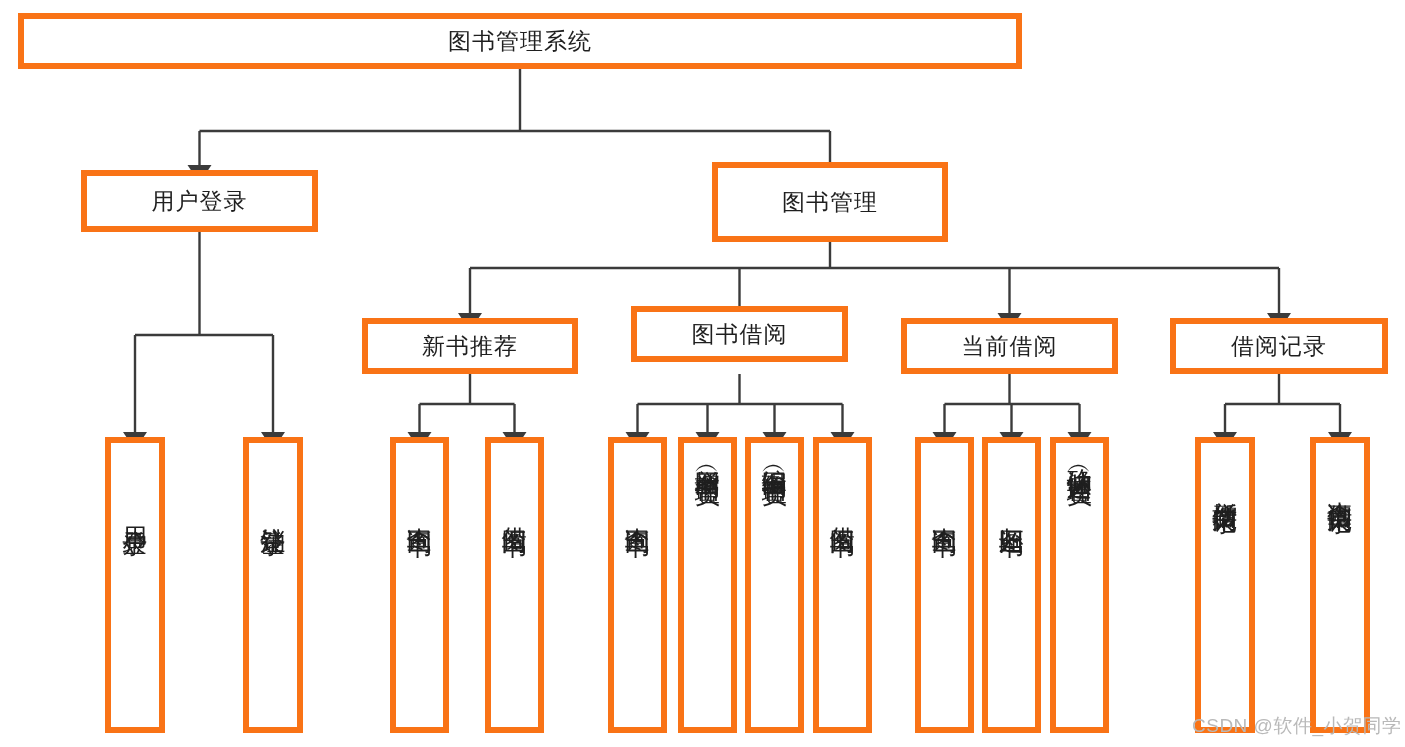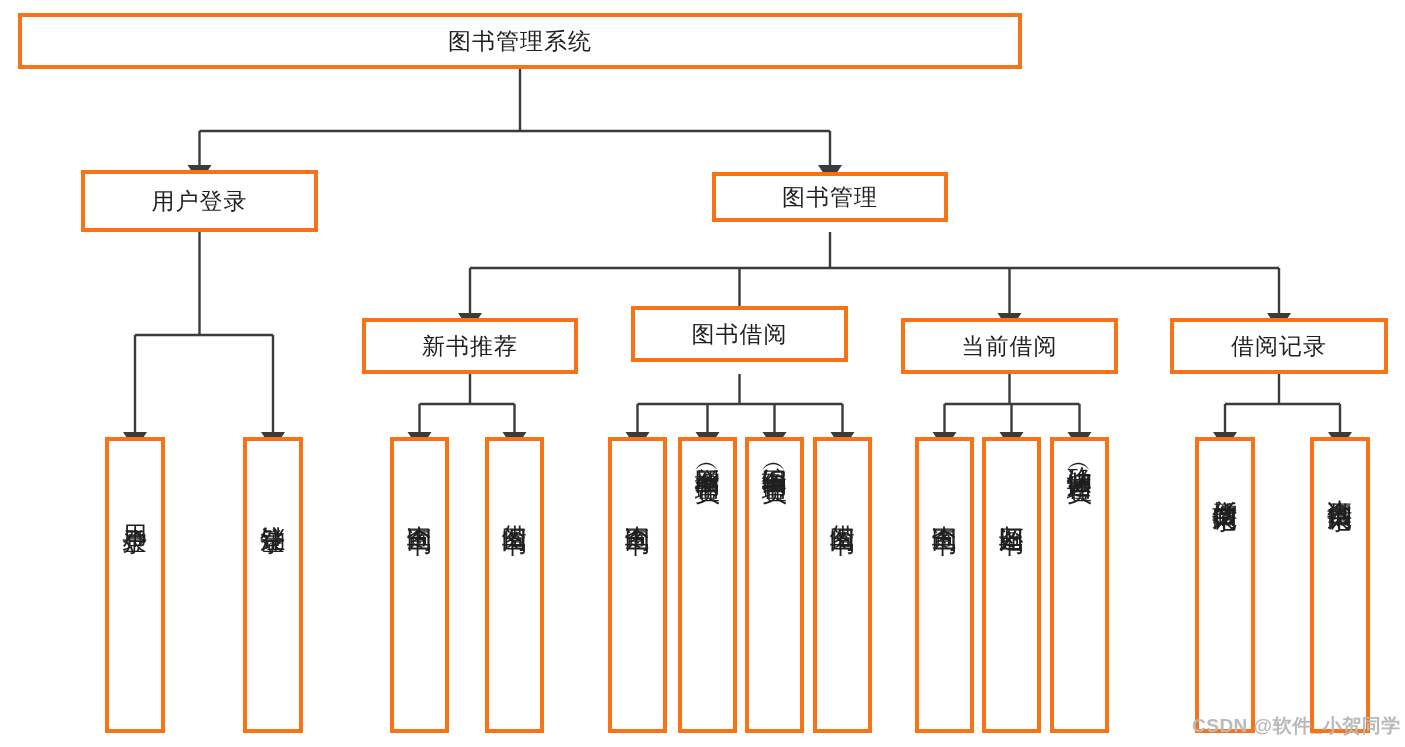--- a/index.html
+++ b/index.html
@@ -22,21 +22,21 @@
     left: 0;
     top: 0;
     width: 1405px;
     height: 747px;
     pointer-events: none;
   }
   .node {
     position: absolute;
     box-sizing: border-box;
     background: #ffffff;
-    border: 4px solid #f97316;
+    border: 6px solid #f97316;
     display: flex;
     align-items: center;
     justify-content: center;
     color: #1f1f1f;
   }
   .node .label {
     text-align: center;
     line-height: 1.0;
     white-space: nowrap;
   }
@@ -63,21 +63,20 @@
     margin-top: 32px;
   }
   .watermark {
     position: absolute;
     left: 1192px;
     top: 713px;
     font-size: 19px;
     color: #b9b9b9;
     white-space: nowrap;
     letter-spacing: 0.5px;
-    font-weight: bold;
   }
 </style>
 </head>
 <body>
 
 <div id="canvas">
 
   <svg id="edges" viewBox="0 0 1405 747" xmlns="http://www.w3.org/2000/svg">
     <defs>
       <marker id="arrow" markerWidth="10" markerHeight="12" refX="1.2" refY="5" orient="auto" markerUnits="strokeWidth">
@@ -121,21 +120,21 @@
       </g>
   </svg>
 
   <div class="node horiz" style="left: 18px; top: 13px; width: 1004px; height: 56px;">
     <span class="label">图书管理系统</span>
   </div>
 
   <div class="node horiz" style="left: 81px; top: 170px; width: 237px; height: 62px;">
     <span class="label">用户登录</span>
   </div>
-  <div class="node horiz" style="left: 712px; top: 172px; width: 236px; height: 50px;">
+  <div class="node horiz" style="left: 712px; top: 162px; width: 236px; height: 80px;">
     <span class="label">图书管理</span>
   </div>
 
   <div class="node horiz" style="left: 362px; top: 318px; width: 216px; height: 56px;">
     <span class="label">新书推荐</span>
   </div>
   <div class="node horiz" style="left: 631px; top: 306px; width: 217px; height: 56px;">
     <span class="label">图书借阅</span>
   </div>
   <div class="node horiz" style="left: 1170px; top: 318px; width: 218px; height: 56px;">

